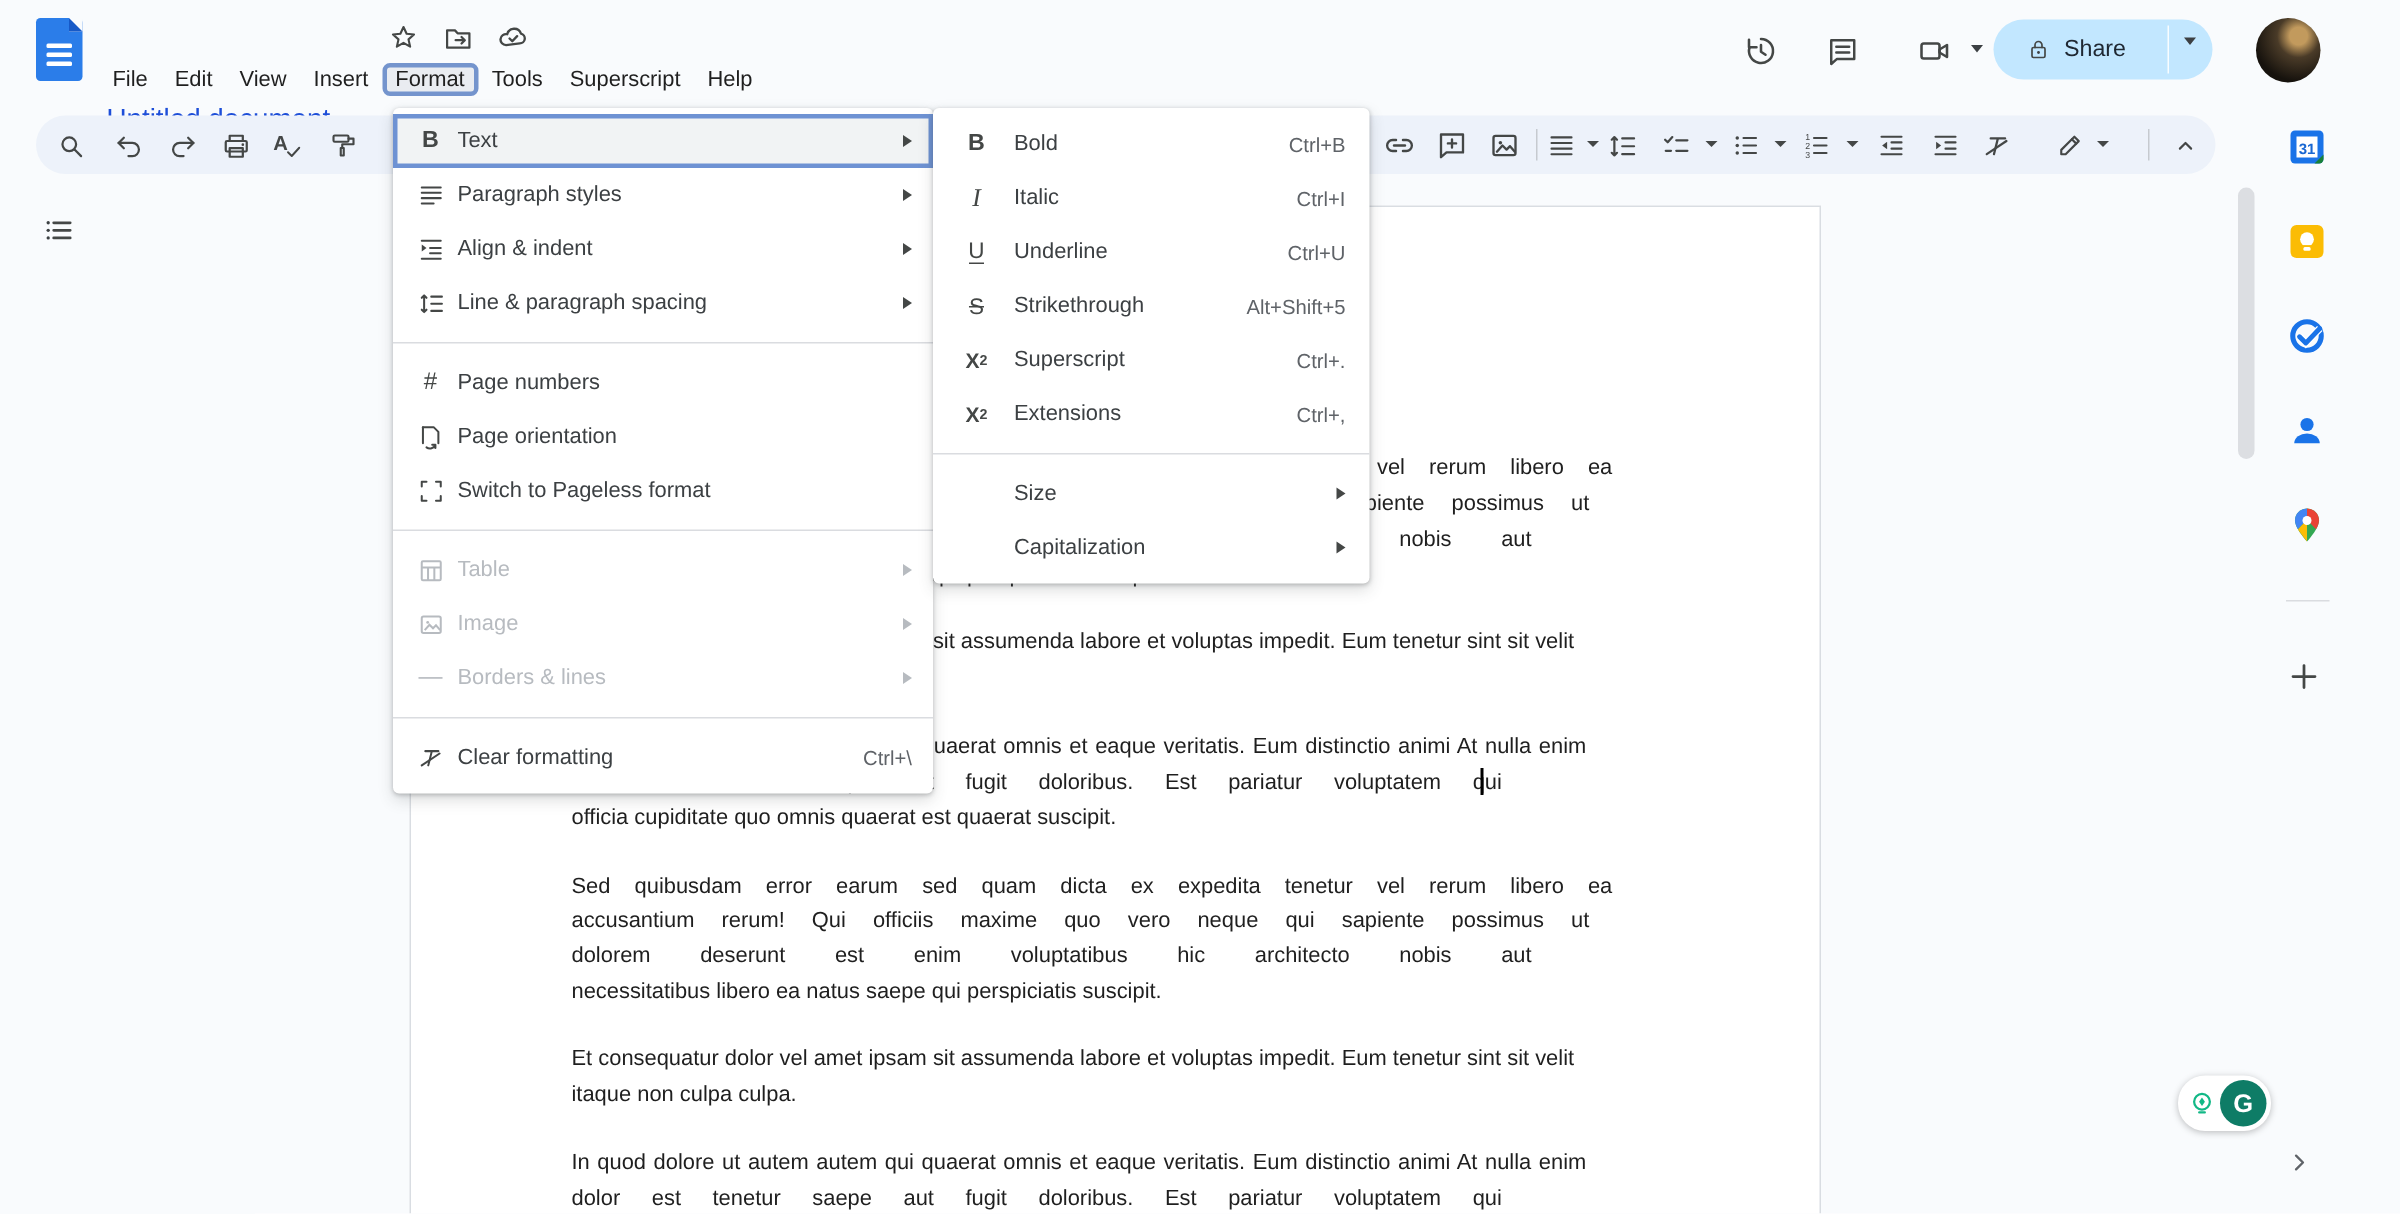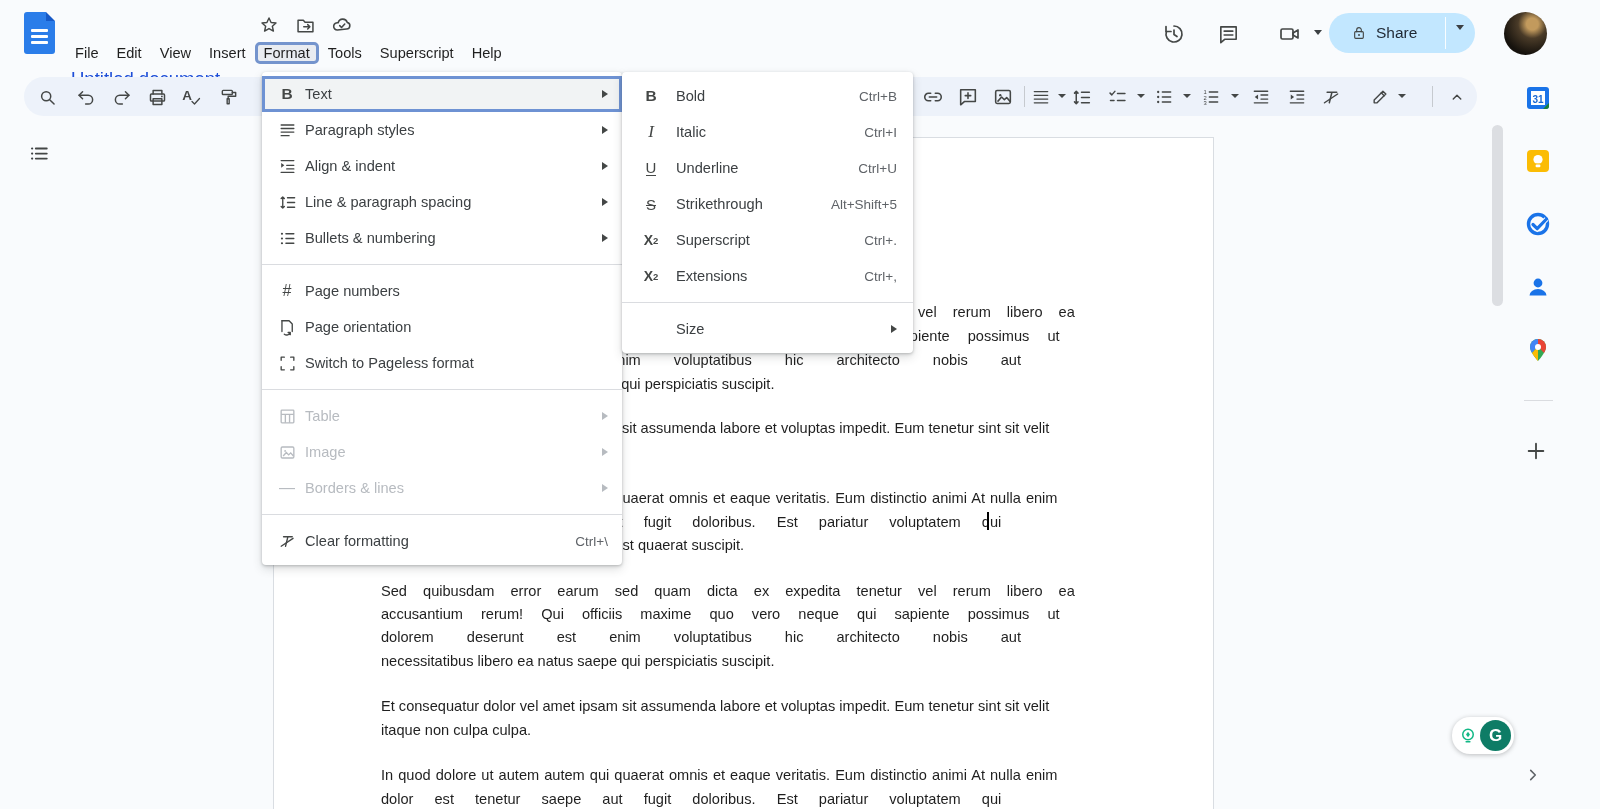--- a/index.html
+++ b/index.html
@@ -354,32 +354,20 @@
     <div class="mi">
       <span class="ic-box">
         <svg width="19" height="19" viewBox="0 0 24 24">
             <path class="st" d="M6 5v14M4 7l2-2 2 2M4 17l2 2 2-2"></path>
             <path class="st" d="M12 6h9M12 12h9M12 18h9"></path>
           </svg>
       </span>
       <span class="lbl">Line &amp; paragraph spacing</span>
       <span class="sub-arrow"></span>
     </div>
-    <div class="mi">
-      <span class="ic-box">
-        <svg width="19" height="19" viewBox="0 0 24 24">
-            <circle cx="5" cy="6" r="1.4" fill="#444746"></circle>
-            <circle cx="5" cy="12" r="1.4" fill="#444746"></circle>
-            <circle cx="5" cy="18" r="1.4" fill="#444746"></circle>
-            <path class="st" d="M10 6h10M10 12h10M10 18h10"></path>
-          </svg>
-      </span>
-      <span class="lbl">Bullets &amp; numbering</span>
-      <span class="sub-arrow"></span>
-    </div>
     <div class="menu-sep"></div>
     <div class="mi">
       <span class="ic-box g-hash">#</span>
       <span class="lbl">Page numbers</span>
     </div>
     <div class="mi">
       <span class="ic-box">
         <svg width="19" height="19" viewBox="0 0 24 24">
             <path class="st" d="M5 3.5h9l4 4V17"></path>
             <path class="st" d="M5 3.5V17"></path>
@@ -472,20 +460,25 @@
           <span>X</span>
           <sub class="sc">2</sub>
         </span>
       <span class="lbl">Extensions</span>
       <span class="shortcut">Ctrl+,</span>
     </div>
     <div class="menu-sep"></div>
     <div class="mi">
       <span class="ic-box"></span>
       <span class="lbl">Size</span>
+      <span class="sub-arrow"></span>
+    </div>
+    <div class="mi">
+      <span class="ic-box"></span>
+      <span class="lbl">Capitalization</span>
       <span class="sub-arrow"></span>
     </div>
   </div>
 
   <div id="v-scrollbar"></div>
 
   <div class="side-ic" style="top:84px">
     <svg width="26" height="26" viewBox="0 0 26 26">
       <rect x="2" y="2" width="22" height="22" rx="3" fill="#1a73e8"></rect>
       <rect x="6" y="6" width="14" height="14" fill="#fff"></rect>

